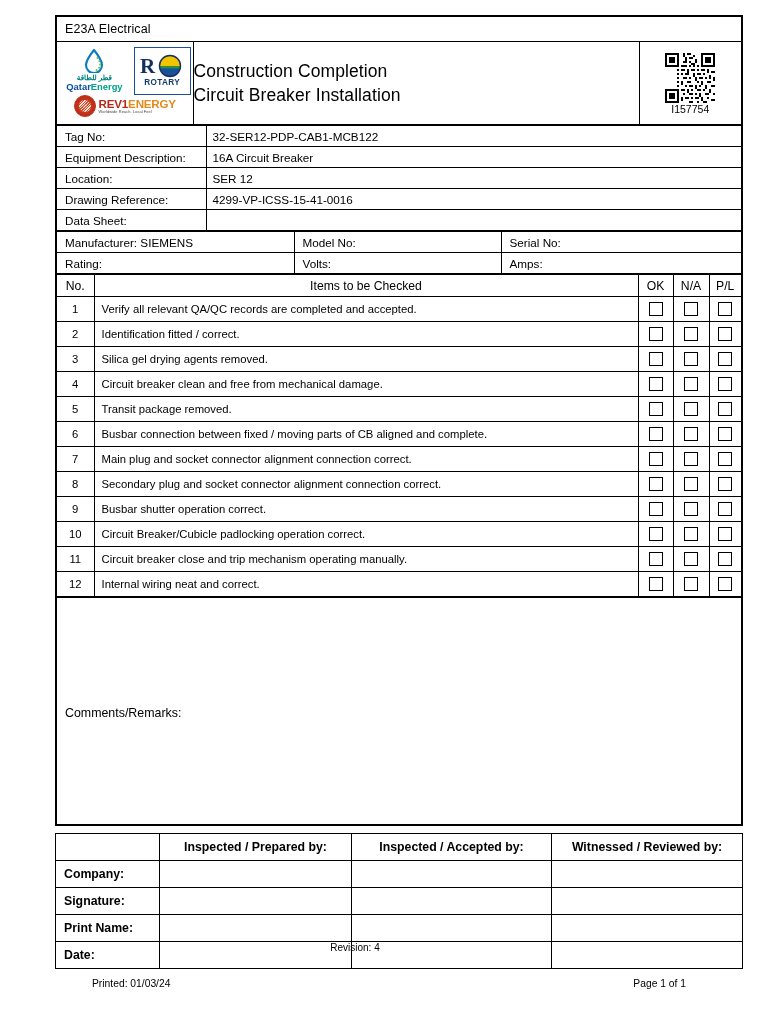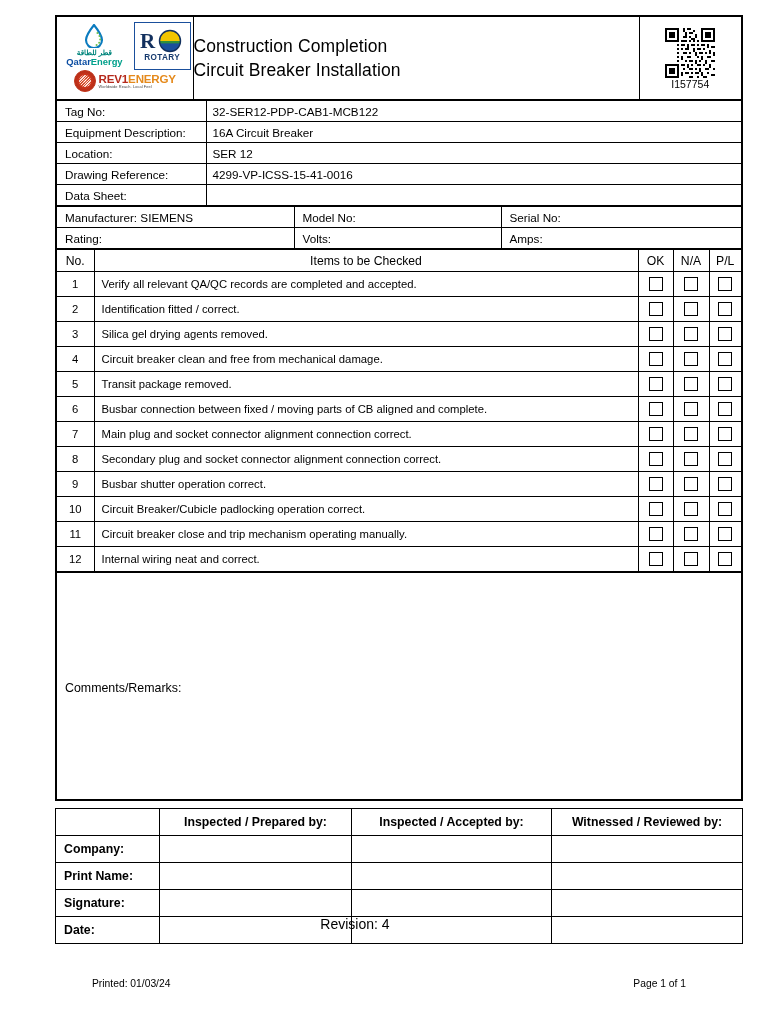--- a/index.html
+++ b/index.html
@@ -182,24 +182,24 @@
     border: 1.6px solid #000;
     height: 26px;
     font-size: 12.3px;
     font-weight: bold;
     padding: 0;
   }
   table.sig td.sig-lbl { padding-left: 8px; width: 104px; }
   table.sig td.sig-hd  { text-align: center; }
   .rev-line {
     position: absolute;
-    left: 0; top: 916px;
+    left: 0; top: 942px;
     width: 710px;
     text-align: center;
-    font-size: 14px;
+    font-size: 10px;
   }
   .printed {
     position: absolute;
     left: 92px; top: 978px;
     font-size: 10.3px;
   }
   .pageno {
     position: absolute;
     right: 82px; top: 978px;
     font-size: 10.3px;
@@ -210,20 +210,23 @@
 
 <div id="page">
 
   <table class="doc outer">
     <colgroup>
       <col style="width:137px">
         <col>
         <col style="width:103px">
     </colgroup>
     <tbody>
+      <tr>
+        <td class="hdr-title-bar" colspan="3">E23A Electrical</td>
+      </tr>
       <tr>
 
         <td class="hdr-logo-cell">
           <div class="logo-row1">
 
             <div class="qe-logo">
               <svg class="qe-drop" width="22" height="24" viewBox="0 0 22 24">
                 <path d="M11 1 C11 1 3 11 3 16 a8 8 0 0 0 16 0 C19 11 11 1 11 1 Z" fill="none" stroke="#0b7bbf" stroke-width="2.1"></path>
                 <circle cx="14.5" cy="9" r="1.05" fill="#6dbf4b"></circle>
                 <circle cx="16.5" cy="12" r="1.05" fill="#6dbf4b"></circle>
@@ -544,27 +547,27 @@
         <td class="sig-hd">Inspected / Accepted by:</td>
         <td class="sig-hd">Witnessed / Reviewed by:</td>
       </tr>
     <tr>
           <td class="sig-lbl">Company:</td>
           <td></td>
           <td></td>
           <td></td>
         </tr>
         <tr>
+          <td class="sig-lbl">Signature:</td>
+          <td></td>
+          <td></td>
+          <td></td>
+        </tr>
+        <tr>
           <td class="sig-lbl">Print Name:</td>
-          <td></td>
-          <td></td>
-          <td></td>
-        </tr>
-        <tr>
-          <td class="sig-lbl">Signature:</td>
           <td></td>
           <td></td>
           <td></td>
         </tr>
         <tr>
           <td class="sig-lbl">Date:</td>
           <td></td>
           <td></td>
           <td></td>
         </tr>

